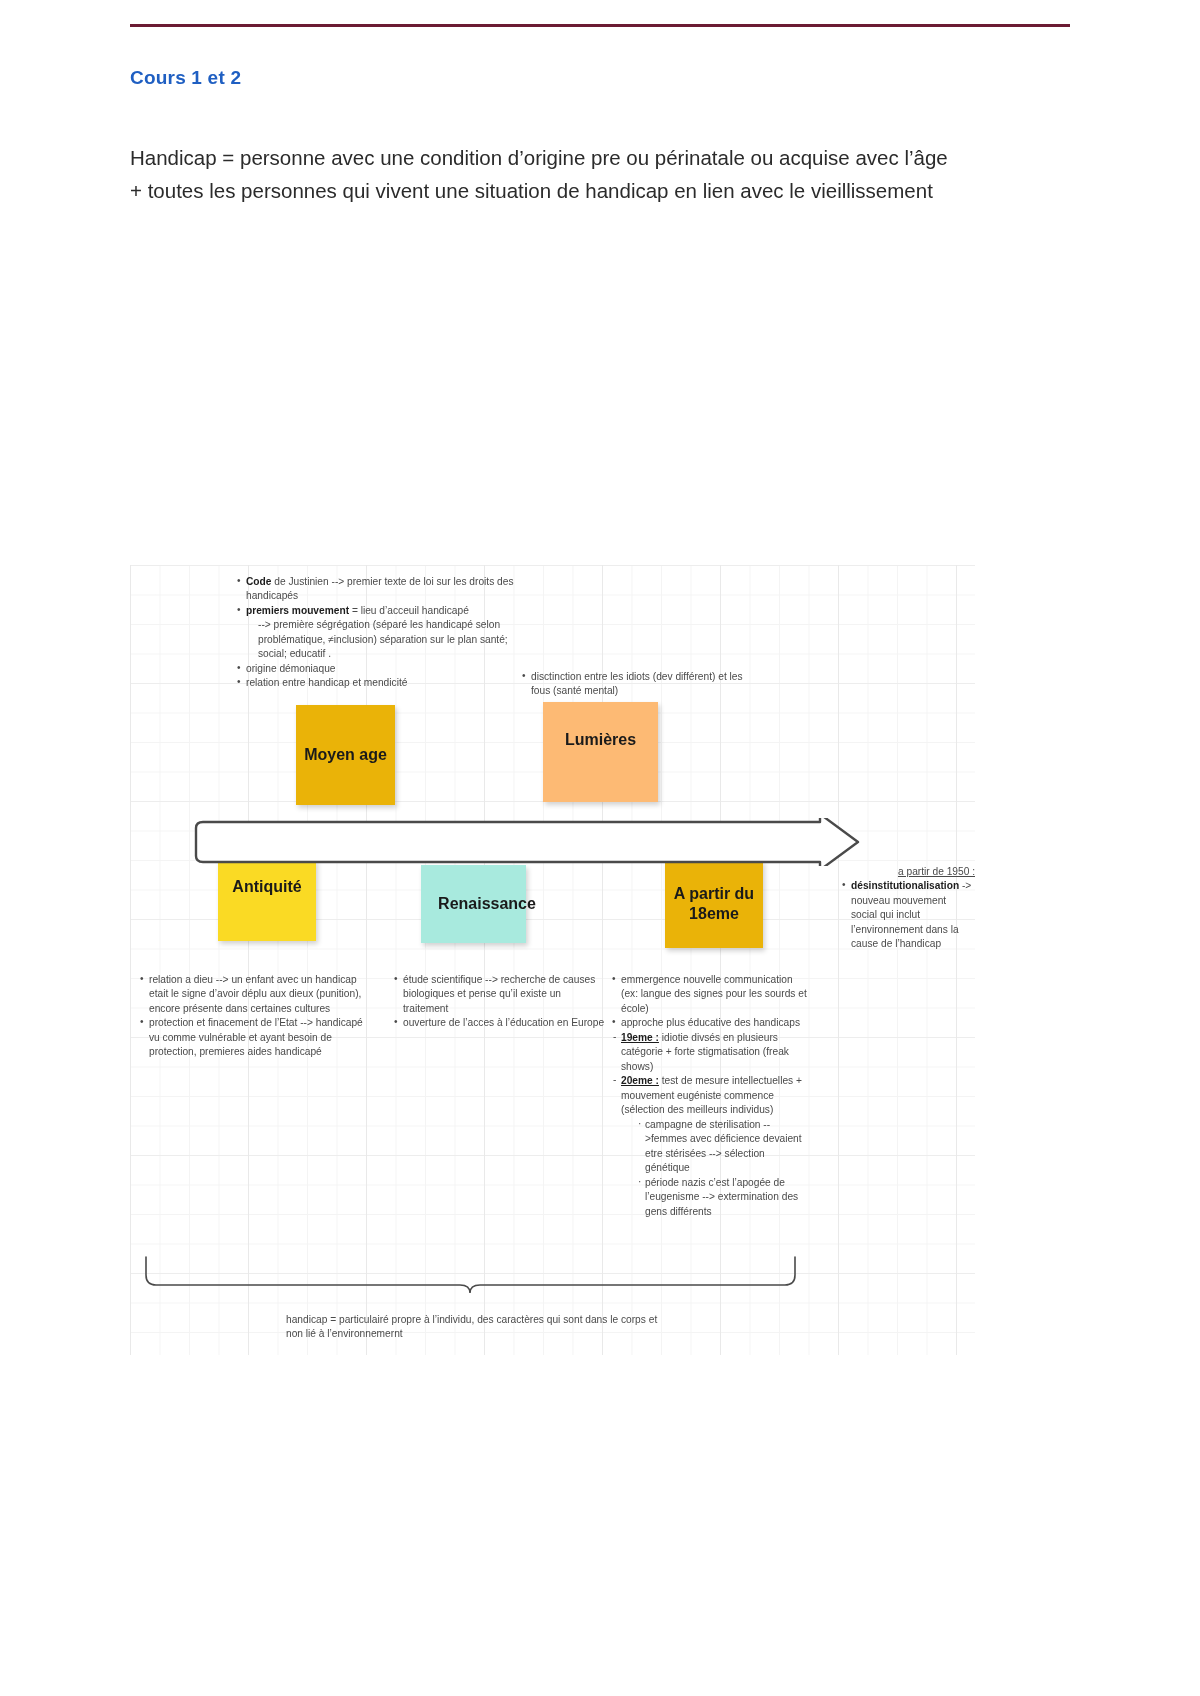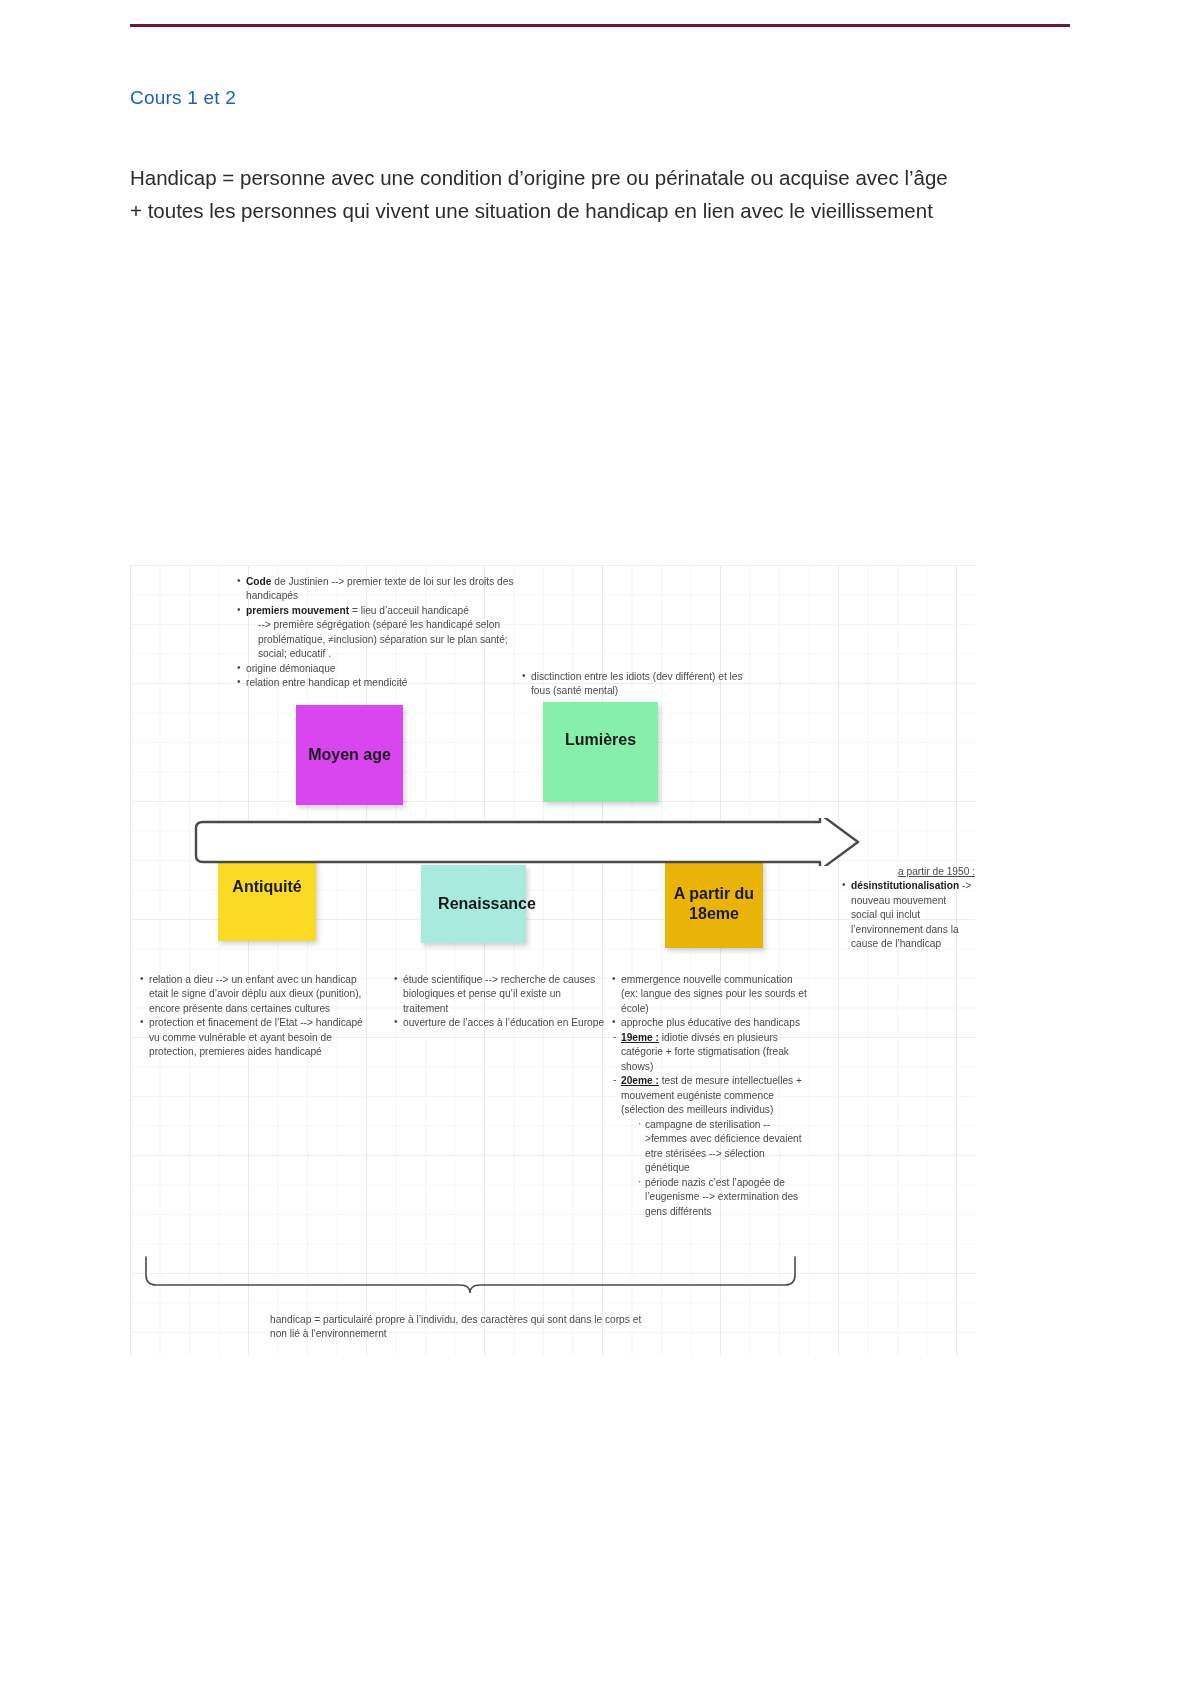--- a/index.html
+++ b/index.html
@@ -26,24 +26,24 @@
     padding-top: 108px;
     line-height: 1.1;
   }
   .title-rule {
     margin-top: 24px;
     border-top: 3px solid #6b1b33;
     width: 100%;
   }
 
   .section-heading {
-    margin-top: 60px;
+    margin-top: 40px;
     color: #1f5fc2;
     font-size: 19px;
-    font-weight: normal;
+    font-weight: bold;
     letter-spacing: .2px;
   }
 
   .body-block { margin-top: 52px; }
   .body-para {
     font-size: 20.5px;
     line-height: 1.62;
     color: #2b2b2b;
     font-weight: 400;
     margin: 0 0 14px 0;
@@ -75,22 +75,22 @@
     align-items: center;
     justify-content: center;
     text-align: center;
     font-weight: bold;
     color: #1a1a1a;
     font-size: 16px;
     line-height: 1.25;
     box-shadow: 2px 3px 5px rgba(0,0,0,.18);
     padding: 4px;
   }
-  .note.moyen     { left:166px; top:140px; width:107px; height:100px; background:#d946ef; }
-  .note.lumieres  { left:413px; top:137px; width:115px; height:100px; background:#86efac;
+  .note.moyen     { left:166px; top:140px; width:99px; height:100px; background:#eab308; }
+  .note.lumieres  { left:413px; top:137px; width:115px; height:100px; background:#fdba74;
                     align-items:flex-start; padding-top:28px; }
   .note.antiquite { left:88px;  top:294px; width:98px;  height:82px;  background:#fada24;
                     align-items:flex-start; padding-top:18px; }
   .note.renaissance{left:291px; top:300px; width:105px; height:78px;  background:#a8eade;padding-left:31px; }
   .note.dix8      { left:535px; top:295px; width:98px;  height:88px;  background:#eab308;text-align:center; }
 
   .arrow-svg { position:absolute; left:62px; top:253px; }
 
   .txt {
     position: absolute;
@@ -108,21 +108,21 @@
   ul.bl.dash > li::before { content:"-"; left:-8px; }
   ul.bl.mid > li::before  { content:"·"; left:-7px; }
   .sub { padding-left: 12px; }
 
   .t-moyen      { left:105px;  top:10px;  width:280px; }
   .t-lumieres   { left:390px;  top:105px; width:235px; }
   .t-1950       { left:710px;  top:300px; width:135px; }
   .t-antiquite  { left:8px;    top:408px; width:230px; }
   .t-renaissance{ left:262px;  top:408px; width:215px; }
   .t-dix8       { left:480px;  top:408px; width:200px; }
-  .t-caption    { left:140px;  top:748px; width:380px; font-size:10.2px; }
+  .t-caption    { left:156px;  top:748px; width:380px; font-size:10.2px; }
 
   .brace-svg { position:absolute; left:10px; top:690px; }
 </style>
 </head>
 <body>
 
 <div class="page">
 
   <div class="title-rule"></div>
 

